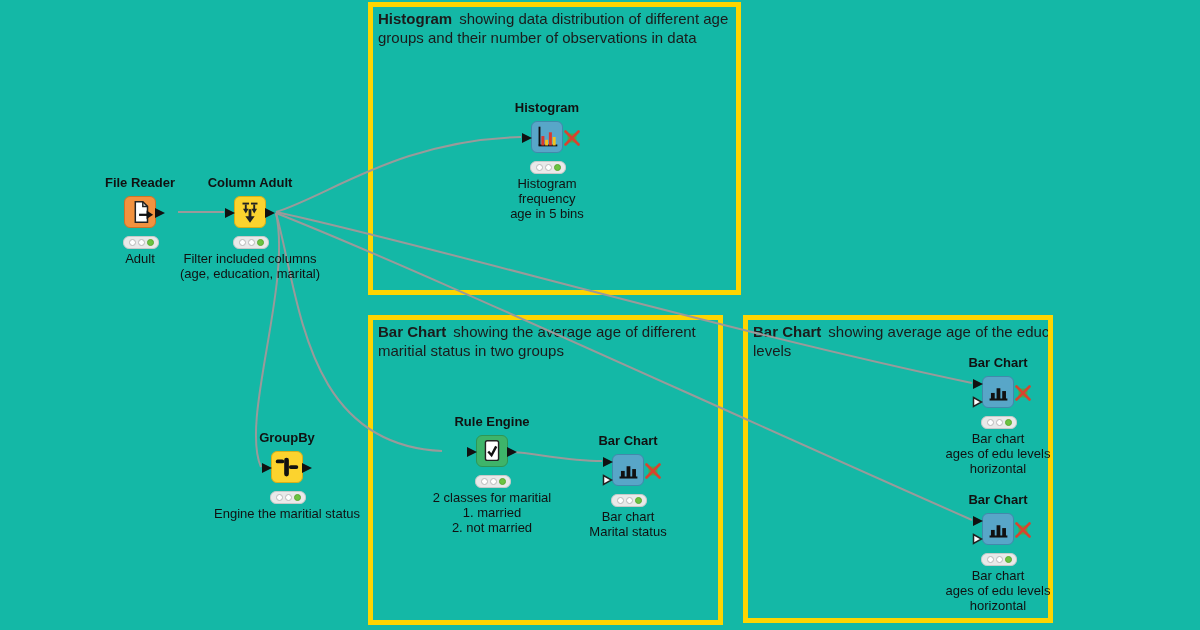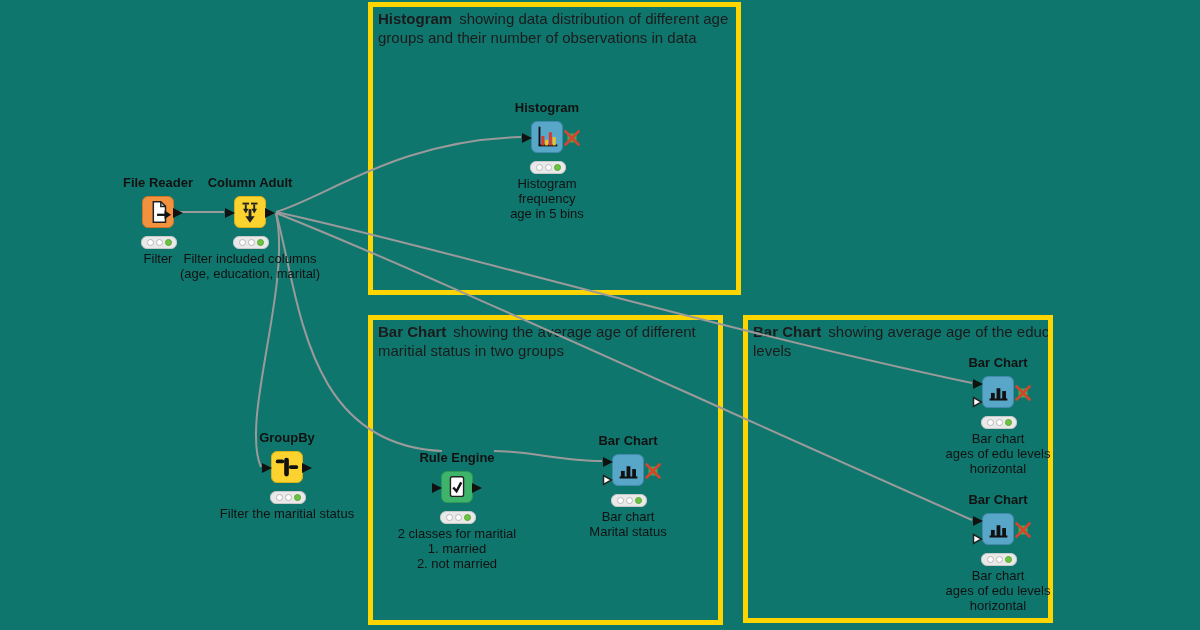--- a/index.html
+++ b/index.html
@@ -1,16 +1,16 @@
 <!DOCTYPE html>
 <html><head>
 <meta charset="utf-8">
 <style>
   html,body{margin:0;padding:0;background:#fff;}
-  #canvas{position:relative;width:1200px;height:630px;background:#0f766e;
+  #canvas{position:relative;width:1200px;height:630px;background:#14b8a6;
           font-family:"Liberation Sans",sans-serif;overflow:hidden;}
 
   
   .abox{position:absolute;border:5px solid #FFD500;box-sizing:border-box;overflow:hidden;}
   .abox-title{font-size:15px;line-height:19px;color:#1b1b1b;padding:2px 5px;width:372px;}
   .abox-title b{margin-right:7px;}
 
   
   #wires{position:absolute;left:0;top:0;width:1200px;height:630px;}
   #wires path{fill:none;stroke:#9A9A9A;stroke-width:2;}
@@ -61,37 +61,37 @@
   <svg id="wires">
     <path d="M178 212 L224 212"></path>
     <path d="M276 212 C330 195 400 140 521 137"></path>
     <path d="M276 212 C430 245 720 330 972 383"></path>
     <path d="M276 213 C420 270 700 400 972 520"></path>
     <path d="M276 213 C300 300 305 445 442 451"></path>
     <path d="M276 213 C292 285 240 420 261 467"></path>
     <path d="M494 451 C530 451 560 461 602 461"></path>
   </svg>
 
-  <div class="node" style="left:142px;top:196px;">
+  <div class="node" style="left:124px;top:196px;">
     <div class="ntitle">File Reader</div>
     <div class="nicon orange">
       <svg width="30" height="30" viewBox="0 0 32 32">
         <path d="M11 5h8l5 5v17H11z" fill="#fff" stroke="#222" stroke-width="1.6"></path>
         <path d="M19 5v5h5" fill="none" stroke="#222" stroke-width="1.6"></path>
         <line x1="15" y1="19" x2="24" y2="19" stroke="#111" stroke-width="2.4"></line>
         <polygon points="23,14.5 30,19 23,23.5" fill="#111"></polygon>
       </svg>
       <span class="pout"></span>
     </div>
     <div class="traffic">
         <i></i>
         <i></i>
         <i class="on"></i>
       </div>
-    <div class="ndesc">Filter</div>
+    <div class="ndesc">Adult</div>
   </div>
 
   <div class="node" style="left:234px;top:196px;">
     <div class="ntitle">Column Adult</div>
     <div class="nicon yellow">
       <svg width="30" height="30" viewBox="0 0 32 32">
         <line x1="8" y1="7" x2="15" y2="7" stroke="#222" stroke-width="2"></line>
         <line x1="17" y1="7" x2="24" y2="7" stroke="#222" stroke-width="2"></line>
         <line x1="11.5" y1="8" x2="11.5" y2="13" stroke="#222" stroke-width="2"></line>
         <polygon points="8.5,12.5 14.5,12.5 11.5,17.5" fill="#222"></polygon>
@@ -151,24 +151,24 @@
         <rect x="18" y="14" width="10" height="4" rx="2" fill="#111"></rect>
       </svg>
       <span class="pin"></span>
       <span class="pout"></span>
     </div>
     <div class="traffic">
         <i></i>
         <i></i>
         <i class="on"></i>
       </div>
-    <div class="ndesc">Filter the maritial status</div>
-  </div>
-
-  <div class="node" style="left:441px;top:435px;margin-top:36px;">
+    <div class="ndesc">Engine the maritial status</div>
+  </div>
+
+  <div class="node" style="left:476px;top:435px;">
     <div class="ntitle">Rule Engine</div>
     <div class="nicon green">
       <svg width="30" height="30" viewBox="0 0 32 32">
         <rect x="9" y="5" width="14" height="21" rx="2" fill="#fff" stroke="#222" stroke-width="1.5"></rect>
         <path d="M12 16.5l3.5 4L20.5 11" fill="none" stroke="#111" stroke-width="2.6"></path>
       </svg>
       <span class="pin"></span>
       <span class="pout"></span>
     </div>
     <div class="traffic">

